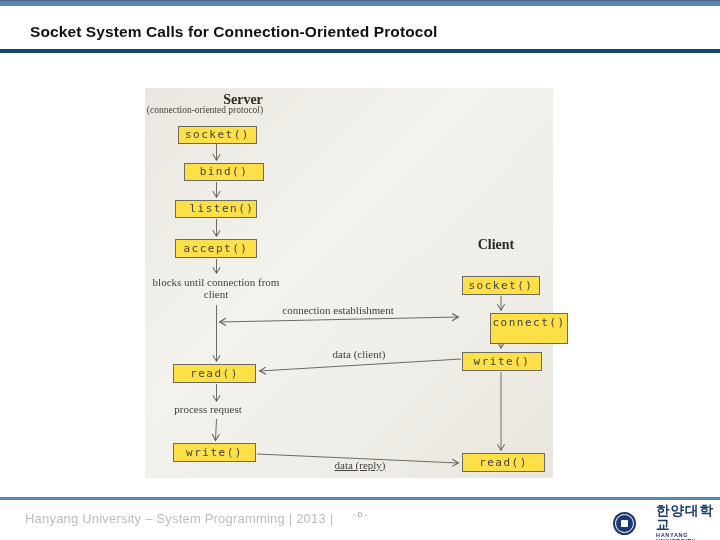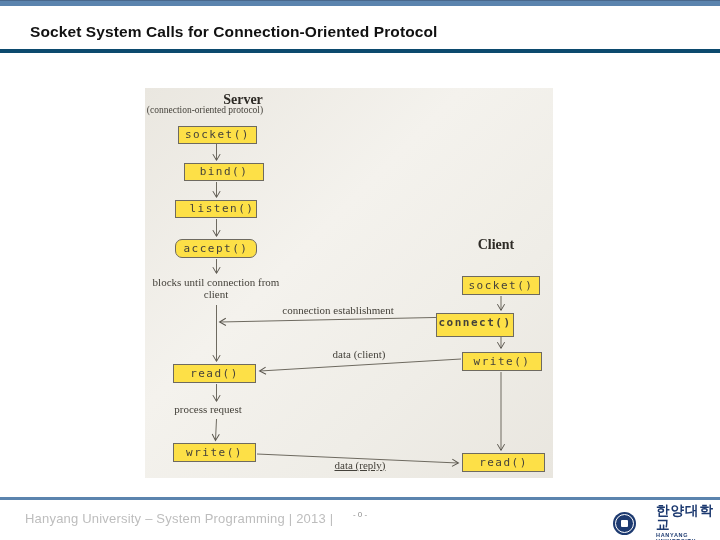--- a/index.html
+++ b/index.html
@@ -80,28 +80,28 @@
       <line x1="257" y1="454" x2="458" y2="463" marker-end="url(#ah)"></line>
     </g>
   </svg>
 
   <div class="col-title" style="left:218px; top:92px;margin-left:25px;">Server</div>
   <div class="col-sub" style="left:205px; top:105px;">(connection-oriented protocol)</div>
 
   <div class="cbox" style="left:178px; top:126px; width:79px;">socket()</div>
   <div class="cbox" style="left:164px; top:163px; width:80px;margin-left:20px;">bind()</div>
   <div class="cbox" style="left:175px; top:200px; width:82px;padding-left:12px;">listen()</div>
-  <div class="cbox" style="left:175px; top:239px; width:82px; height:19px; line-height:17px;border-radius:7px;">accept()</div>
+  <div class="cbox" style="left:175px; top:239px; width:82px; height:19px; line-height:17px;">accept()</div>
   <div class="cbox" style="left:173px; top:364px; width:83px; height:19px; line-height:17px;">read()</div>
   <div class="cbox" style="left:173px; top:443px; width:83px; height:19px; line-height:17px;">write()</div>
 
   <div class="col-title" style="left:496px; top:237px;">Client</div>
 
   <div class="cbox" style="left:462px; top:276px; width:78px; height:19px; line-height:17px;">socket()</div>
-  <div class="cbox" style="left:436px; top:313px; width:78px; height:24px; line-height:17px;font-weight:bold;">connect()</div>
+  <div class="cbox" style="left:490px; top:313px; width:78px; height:31px; line-height:17px;">connect()</div>
   <div class="cbox" style="left:462px; top:352px; width:80px; height:19px; line-height:17px;">write()</div>
   <div class="cbox" style="left:462px; top:453px; width:83px; height:19px; line-height:17px;">read()</div>
 
   <div class="anno two-line" style="left:216px; top:276px;text-align:center;">blocks until connection from client</div>
   <div class="anno" style="left:338px; top:304px;">connection establishment</div>
   <div class="anno" style="left:359px; top:348px;">data (client)</div>
   <div class="anno" style="left:208px; top:403px;text-align:center;">process request</div>
   <div class="anno" style="left:360px; top:459px;text-decoration:underline;">data (reply)</div>
 
   <div class="footer-line"></div>

